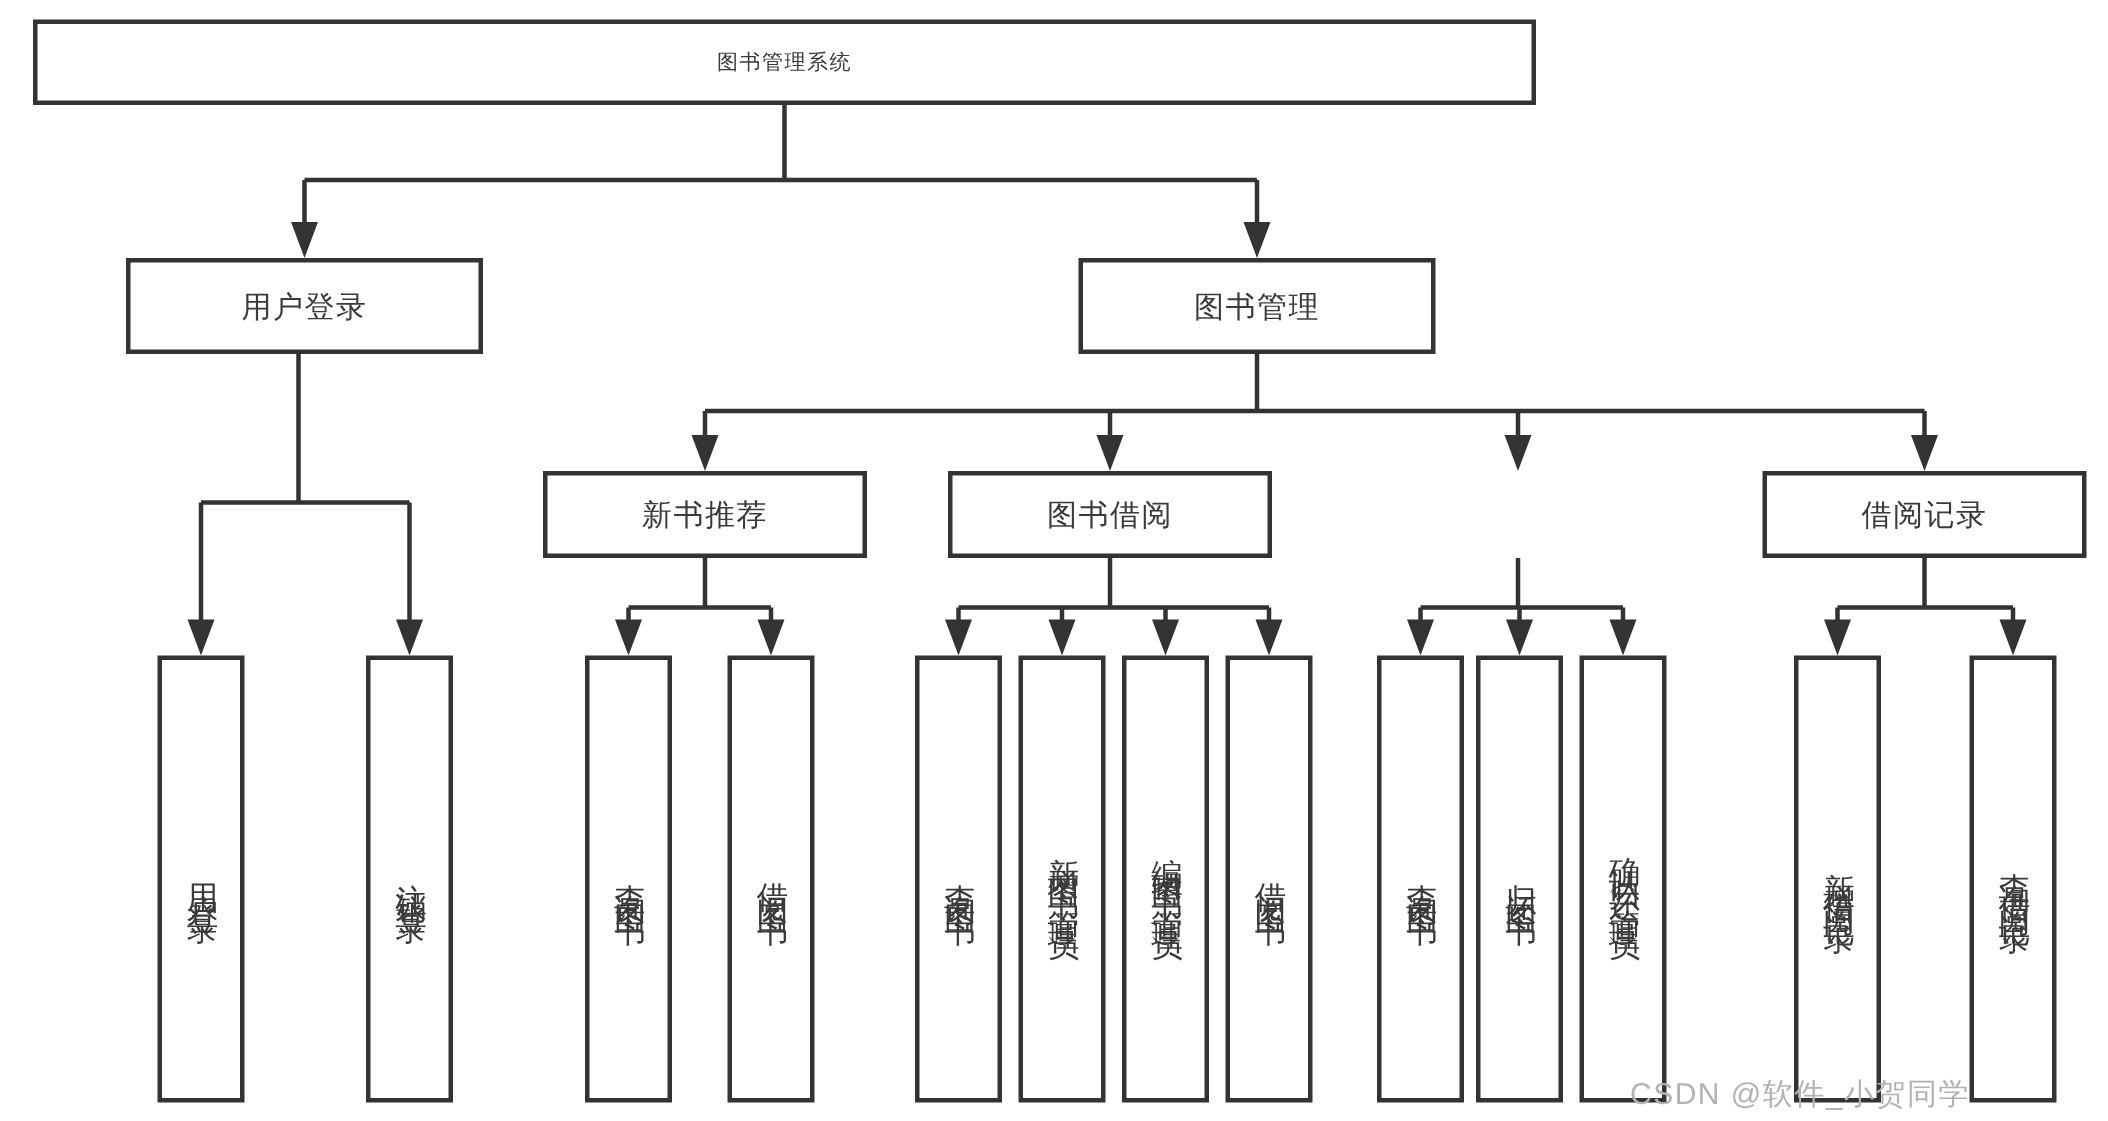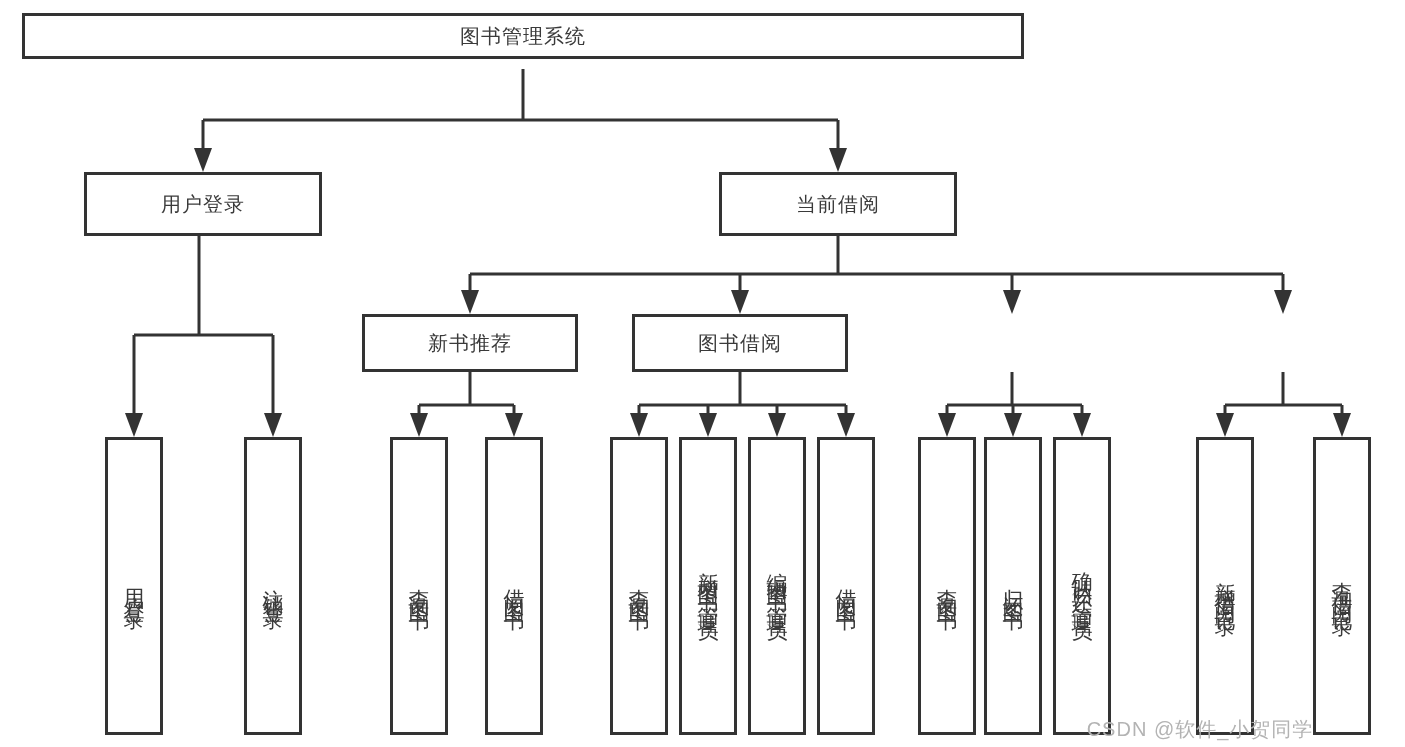--- a/index.html
+++ b/index.html
@@ -35,22 +35,22 @@
     height: 298px;
     top: 437px;
     writing-mode: vertical-rl;
     text-orientation: mixed;
     letter-spacing: 7px;
     line-height: 58px;
     font-size: 21px;
   }
   #root-box {
     left: 22px; top: 13px;
-    width: 1002px; height: 46px;
-    font-size: 20px;
+    width: 1002px; height: 57px;
+    font-size: 14px;
   }
   .lvl2 { top: 172px; width: 238px; height: 64px; }
   .lvl3 { top: 314px; }
   #watermark {
     position: absolute;
     top: 716px;
     right: 5px;
     width: 400px;
     text-align: center;
     font-size: 20px;
@@ -141,24 +141,25 @@
       <polygon points="1004,413 1022,413 1013,437"></polygon>
       <polygon points="1073,413 1091,413 1082,437"></polygon>
       <polygon points="1216,413 1234,413 1225,437"></polygon>
       <polygon points="1333,413 1351,413 1342,437"></polygon>
     </g>
   </svg>
 
   <div class="box" id="root-box">图书管理系统</div>
 
   <div class="box lvl2" style="left:84px;">用户登录</div>
-  <div class="box lvl2" style="left:719px;">当前借阅</div>
+  <div class="box lvl2" style="left:719px;">图书管理</div>
 
   <div class="box hbox lvl3" style="left:362px;">新书推荐</div>
   <div class="box hbox lvl3" style="left:632px;text-align:right;">图书借阅</div>
+  <div class="box hbox lvl3" style="left:1175px;">借阅记录</div>
 
   <div class="box vbox" style="left:105px;">用户登录</div>
   <div class="box vbox" style="left:244px;">注销登录</div>
 
   <div class="box vbox" style="left:390px;">查询图书</div>
   <div class="box vbox" style="left:485px;">借阅图书</div>
 
   <div class="box vbox" style="left:610px;">查询图书</div>
   <div class="box vbox" style="left:679px;">新增图书（管理员）</div>
   <div class="box vbox" style="left:748px;">编辑图书（管理员）</div>

